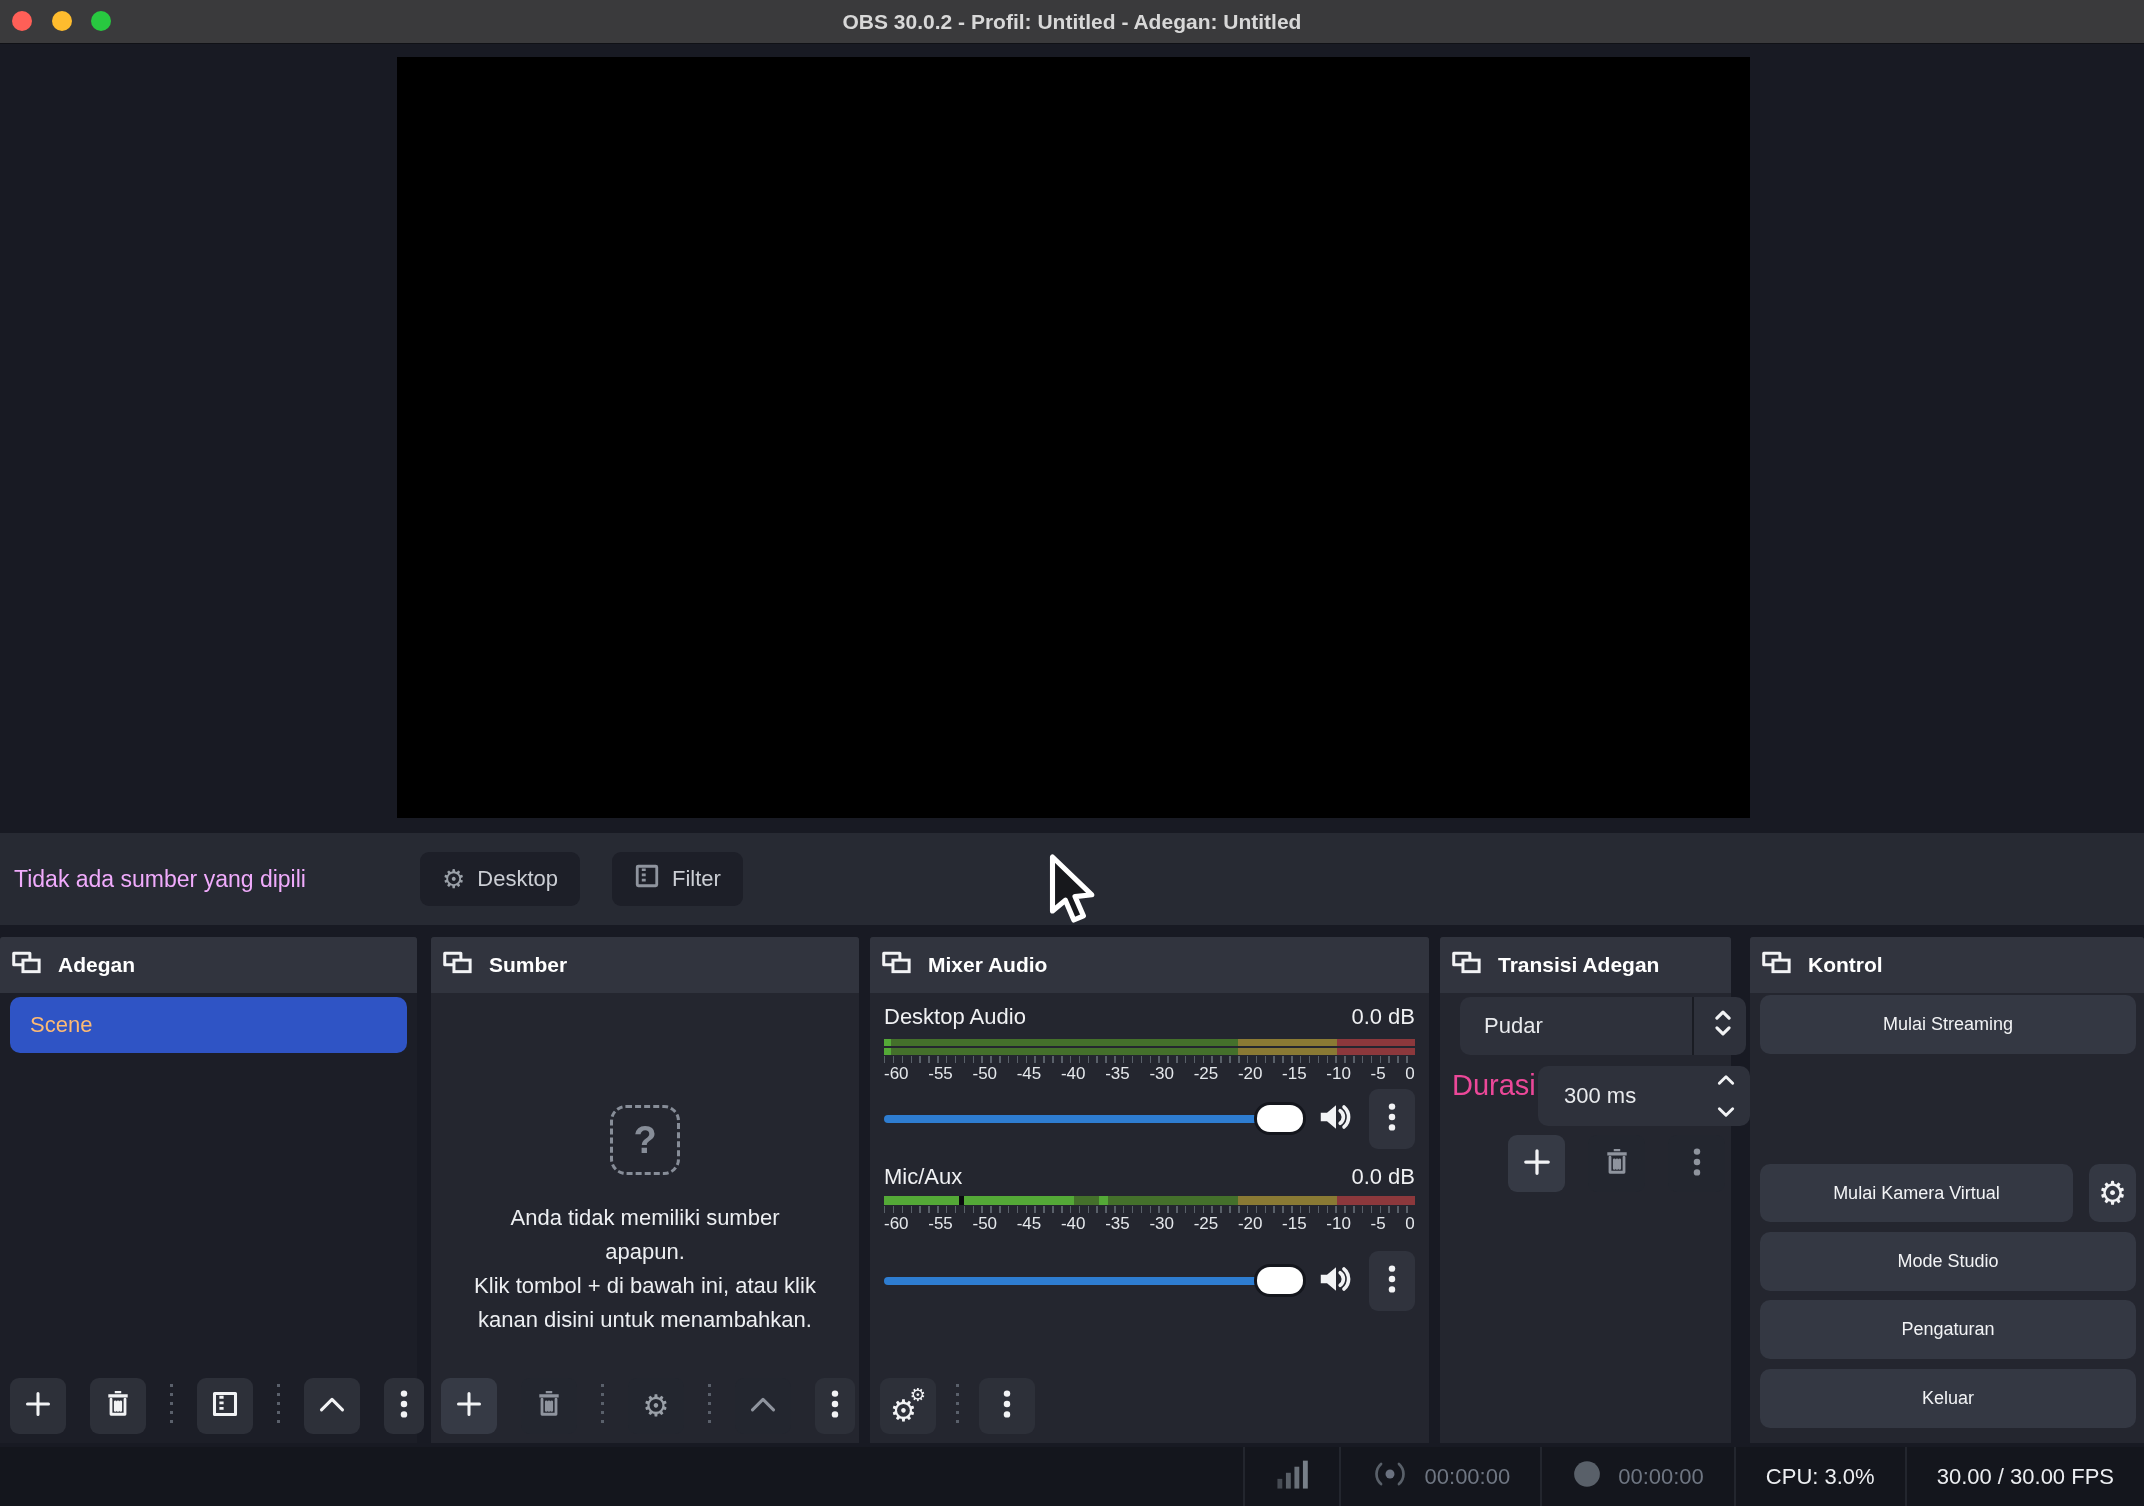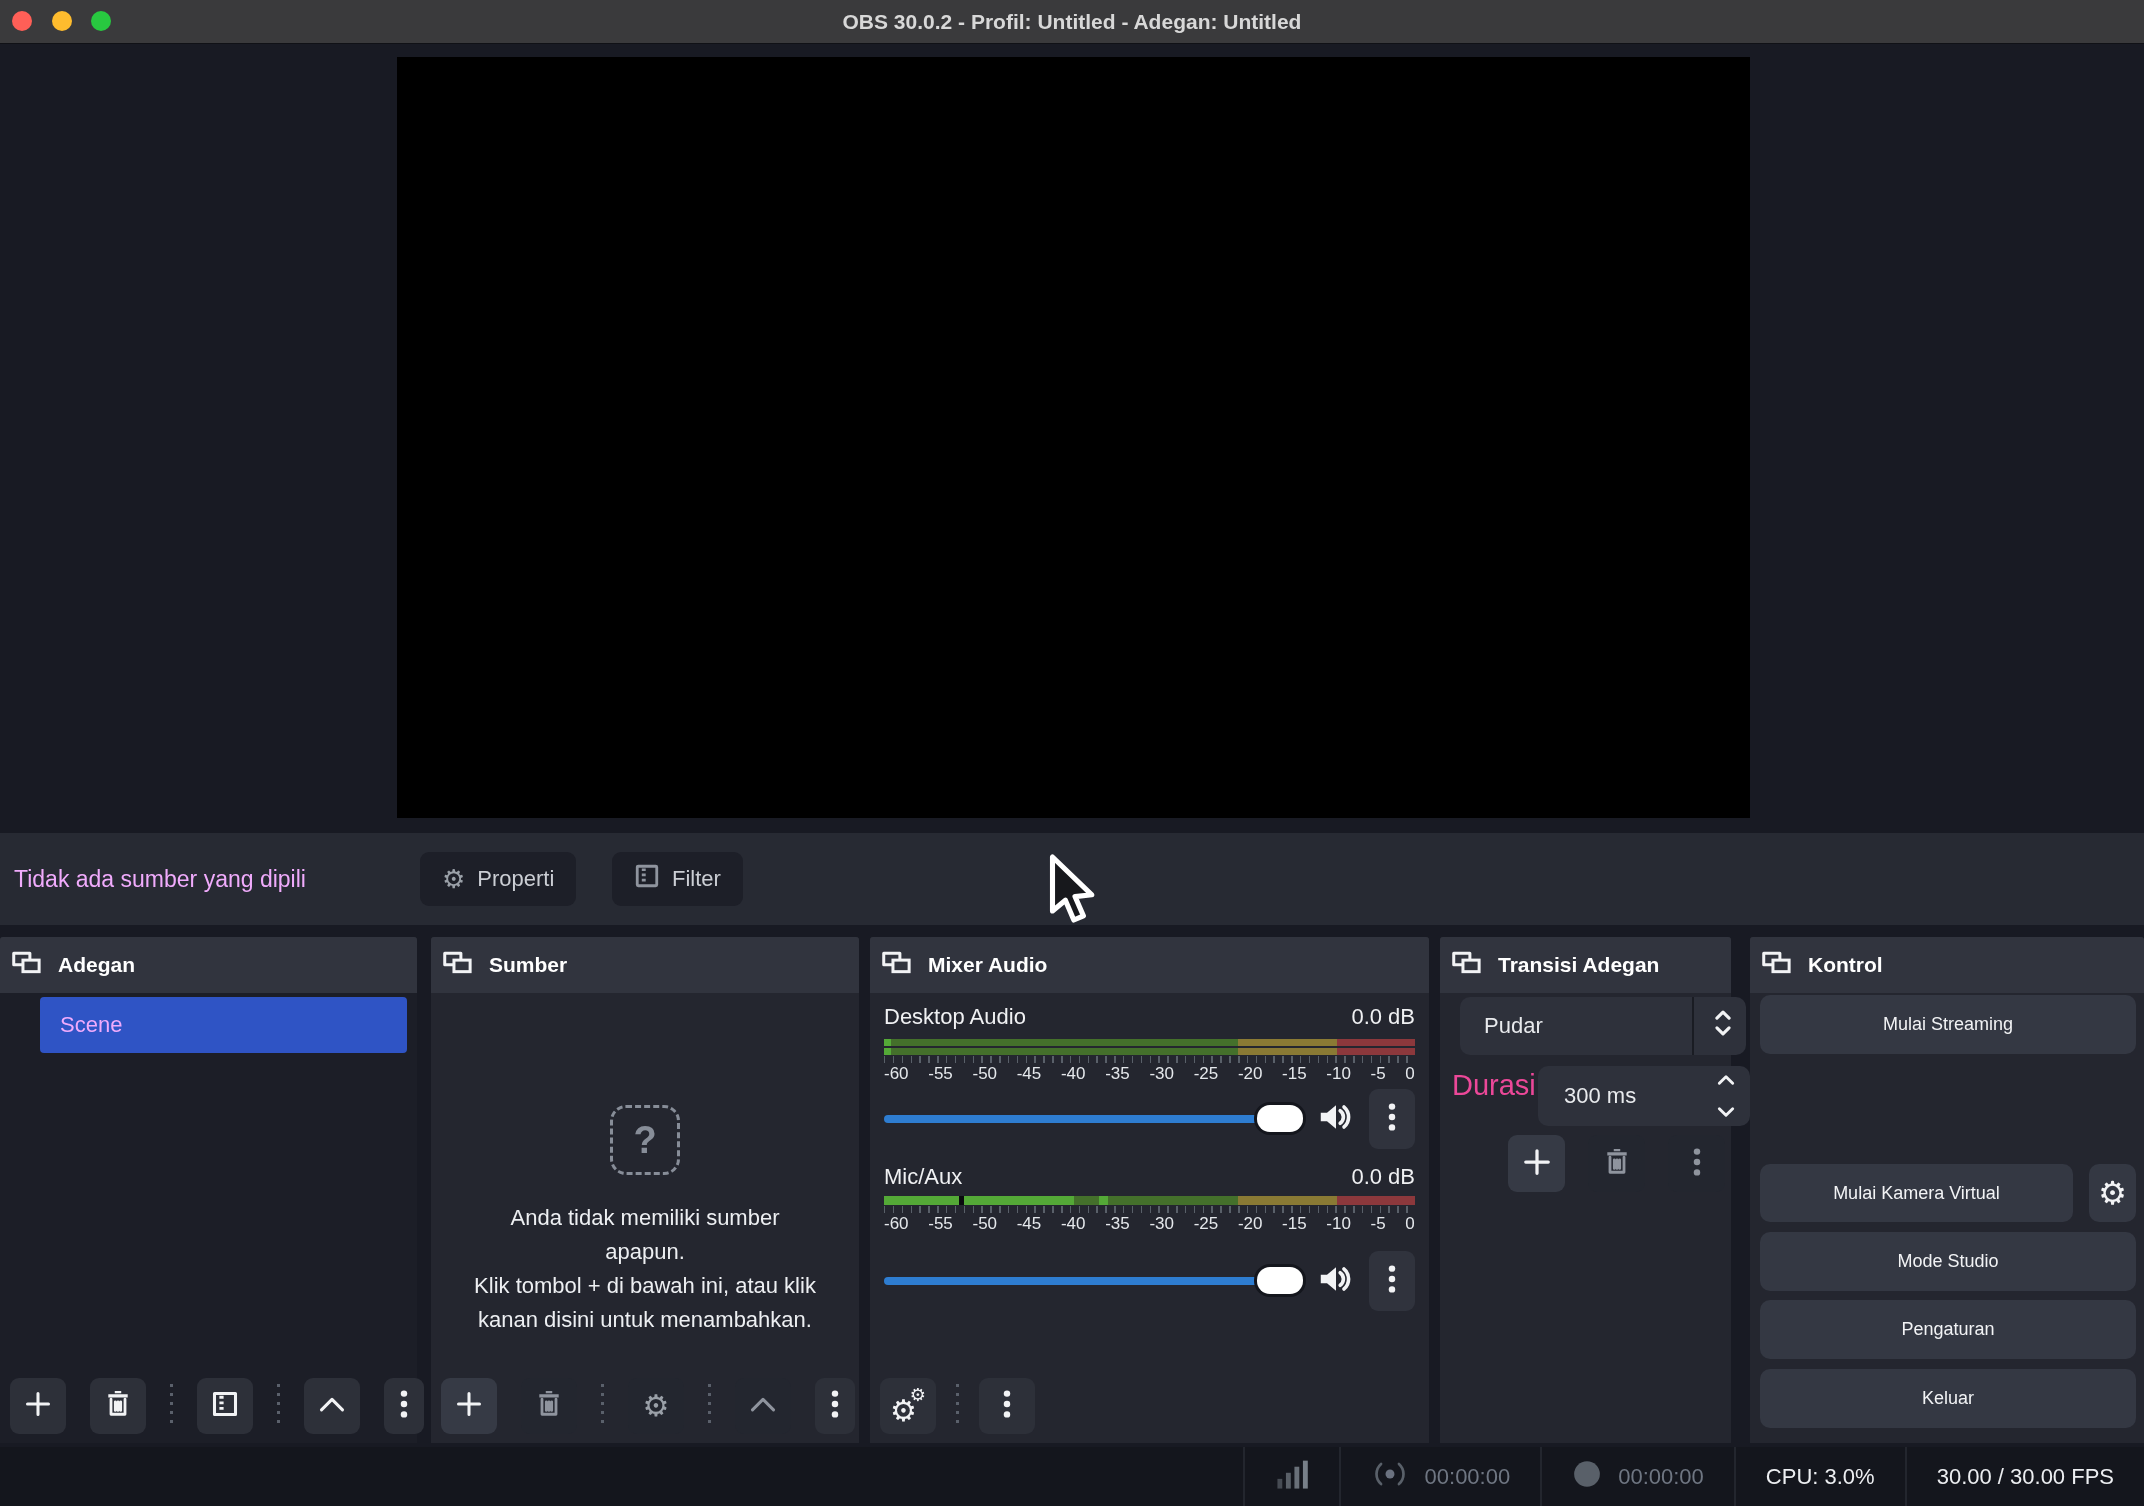--- a/index.html
+++ b/index.html
@@ -46,22 +46,22 @@
   .tbtn.dim{background:#23262F;}
   .tbtn.narrow{width:40px;}
   .vsep{width:3px;height:44px;margin-right:24px;flex:0 0 auto;
     background-image:repeating-linear-gradient(to bottom,#5A606B 0 3px,transparent 3px 9px);}
   .push{margin-left:auto;}
   svg .st{fill:none;stroke:#F2F3F5;stroke-width:2.6;stroke-linecap:round;stroke-linejoin:round;}
   svg .std{fill:none;stroke:#8F949E;stroke-width:2.6;stroke-linecap:round;stroke-linejoin:round;}
   svg .fl{fill:#F2F3F5;}
   svg .fld{fill:#8F949E;}
   
-  #scene-item{position:absolute;left:10px;right:10px;top:4px;height:56px;background:#2F54C5;border-radius:4px;
-    display:flex;align-items:center;padding-left:20px;color:#f0abfc;font-size:22px;margin-left:30px;}
+  #scene-item{position:absolute;left:10px;right:10px;top:4px;height:56px;background:#2F54C5;border-radius:10px;
+    display:flex;align-items:center;padding-left:20px;color:#fdba74;font-size:22px;}
   
   #q-box{position:absolute;left:50%;top:112px;transform:translateX(-50%);width:64px;height:64px;
     border:3.5px dashed #878D98;border-radius:16px;color:#878D98;display:flex;align-items:center;
     justify-content:center;font-size:38px;font-weight:bold;}
   .empty-text{position:absolute;left:50%;transform:translateX(-50%);width:350px;text-align:center;
     color:#EDEFF2;font-size:22px;line-height:34px;}
   #empty1{top:208px;}
   
   .mx{position:absolute;left:14px;right:14px;}
   .mx-name-row{height:32px;display:flex;justify-content:space-between;align-items:center;color:#F0F1F3;font-size:22px;}
@@ -123,21 +123,21 @@
   <div class="tl" id="tl-green"></div>
   <div id="win-title">OBS 30.0.2 - Profil: Untitled - Adegan: Untitled</div>
 </div>
 
 <div id="preview"></div>
 
 <div id="src-toolbar">
   <div id="src-status">Tidak ada sumber yang dipili</div>
   <div class="tb-btn" id="btn-properties">
     <span class="gear-glyph">⚙︎</span>
-    <span>Properti</span>
+    <span>Desktop</span>
   </div>
   <div class="tb-btn" id="btn-filter">
     <span>
       <svg width="26" height="26" viewBox="0 0 24 24">
           <rect class="std" x="3" y="3" width="18" height="18" rx="1"></rect>
           <line x1="9" y1="5" x2="9" y2="19" stroke="#8F949E" stroke-width="3.6" stroke-dasharray="2.4 2.4"></line>
         </svg>
     </span>
     <span>Filter</span>
   </div>

